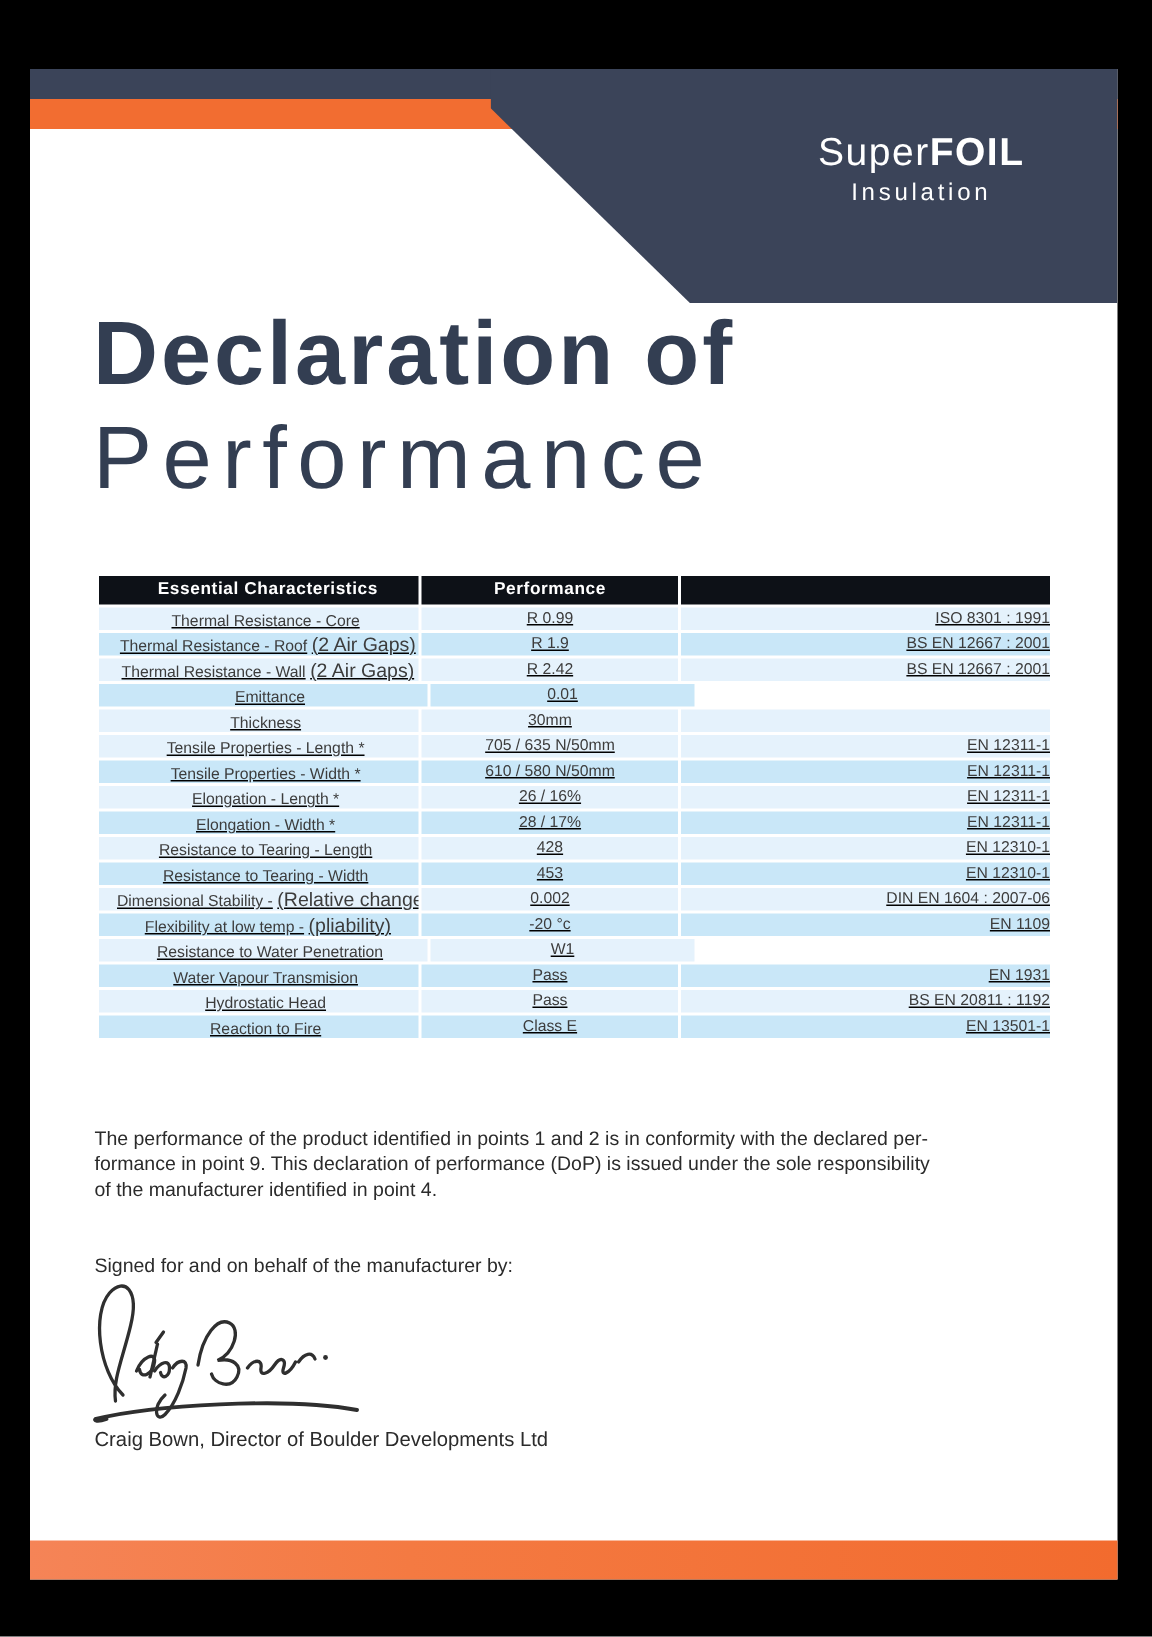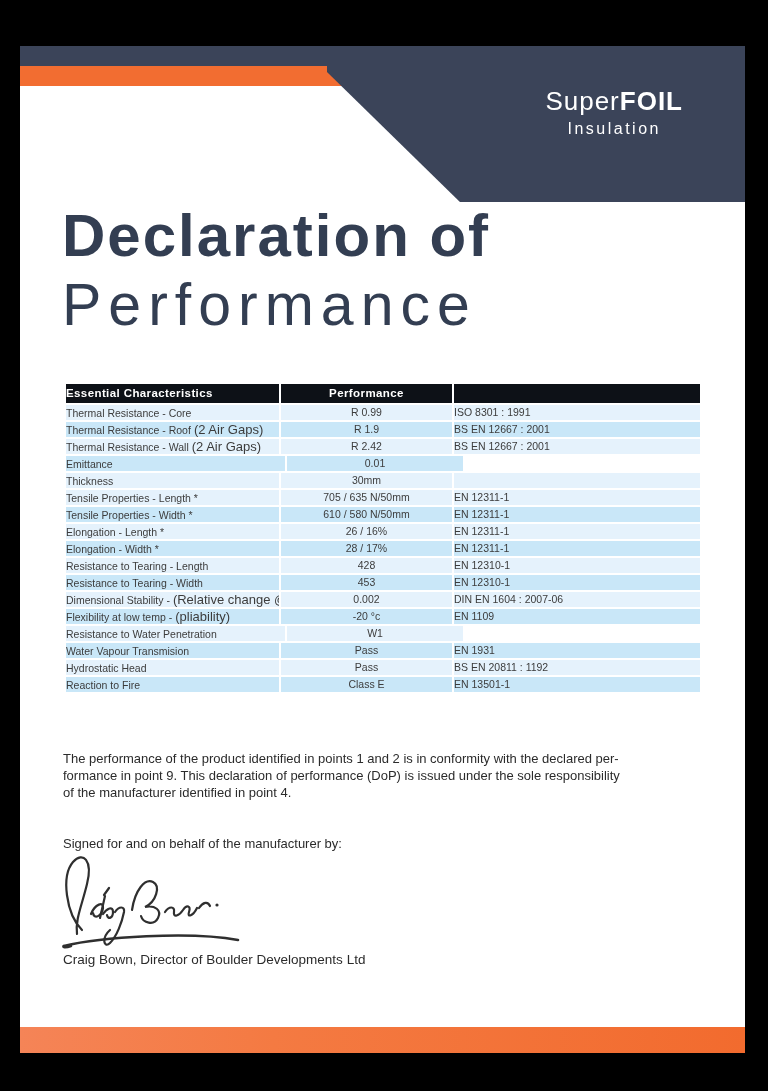--- a/index.html
+++ b/index.html
@@ -24,25 +24,25 @@
   .logo-sub{font-size:16px;font-weight:400;letter-spacing:2.5px;margin-top:6px;}
   
   .title{position:absolute;left:42px;top:160px;color:#333e52;}
   .title .t1{font-size:60px;font-weight:800;letter-spacing:2px;line-height:60px;}
   .title .t2{font-size:59px;font-weight:400;letter-spacing:7px;line-height:59px;margin-top:10px;}
   
   .dop-table{position:absolute;left:46px;top:338px;width:634px;}
   .thead{display:flex;height:19px;}
   .th{background:#0d1117;color:#ffffff;font-size:11.5px;font-weight:700;
       letter-spacing:.4px;line-height:19px;}
-  .tr{display:flex;height:15px;margin-top:2px;}
+  .tr{display:flex;height:15px;margin-top:2px;text-decoration:underline;}
   .td{font-size:10.5px;color:#3c3c3c;line-height:15px;white-space:nowrap;overflow:hidden;}
-  .c1{width:219px;margin-right:2px;padding-left:0;box-sizing:border-box;text-align:left;}
+  .c1{width:219px;margin-right:2px;padding-left:12px;box-sizing:border-box;text-align:center;}
   .c2{width:176px;margin-right:2px;text-align:center;}
-  .c3{width:253px;text-align:left;}
+  .c3{width:253px;text-align:right;}
   .td.pale{background:#e5f2fc;}
   .td.shaded{background:#c9e7f8;}
   .sub{font-size:13px;margin-left:3px;}
   
   .body-text{position:absolute;left:43px;top:704px;font-size:13px;color:#2b2b2b;line-height:17px;}
   .signed-line{position:absolute;left:43px;top:790px;font-size:13px;color:#2b2b2b;}
   .signature{position:absolute;left:40px;top:806px;}
   .signatory{position:absolute;left:43px;top:906px;font-size:13.5px;color:#2b2b2b;}
   
   .bottom-orange-bar{position:absolute;left:0;bottom:0;width:100%;height:26px;

